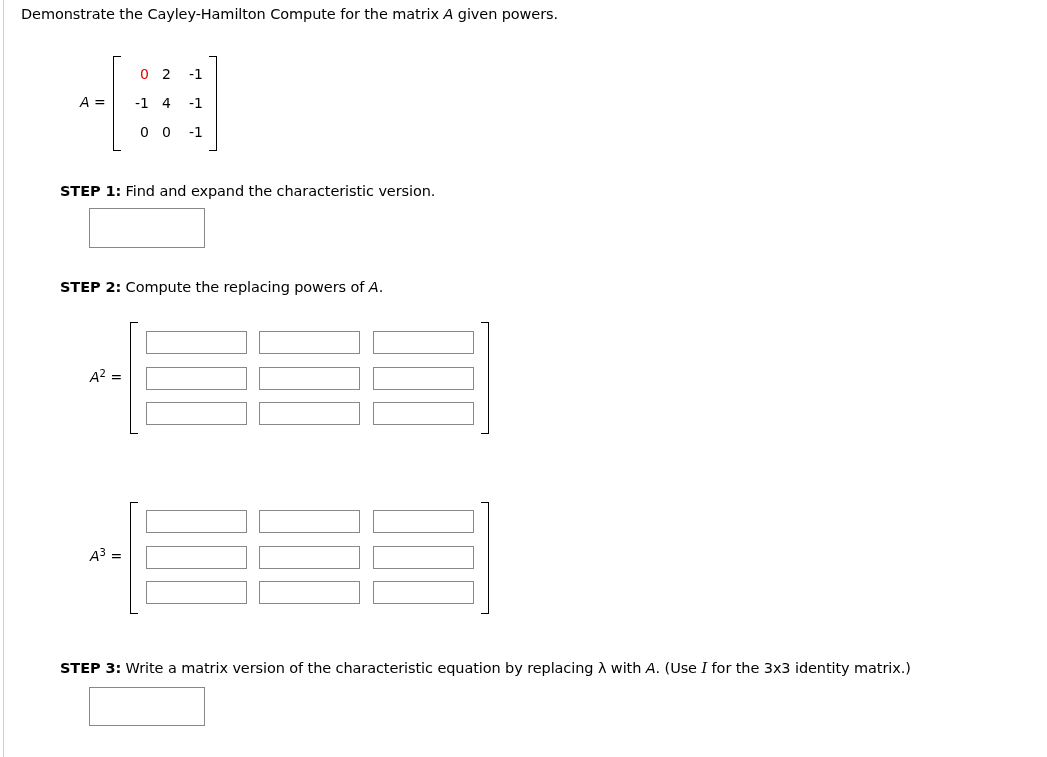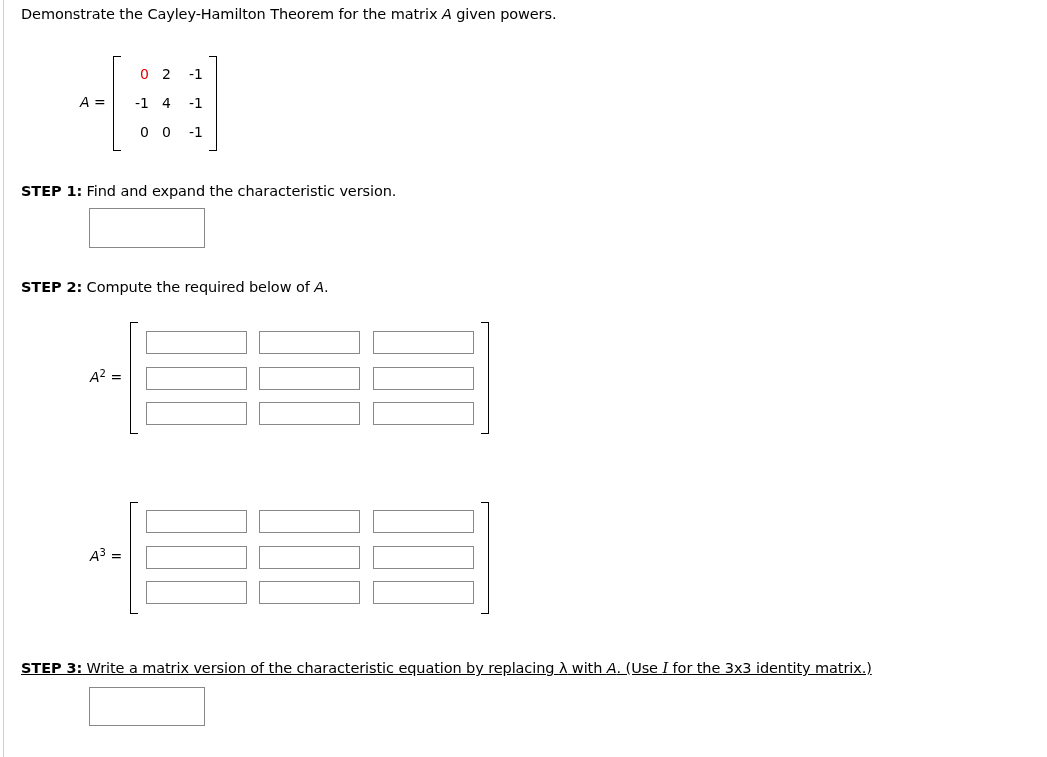--- a/index.html
+++ b/index.html
@@ -6,41 +6,41 @@
   body {
     width: 1047px; height: 757px; position: relative; overflow: hidden;
     font-family: "DejaVu Sans", "Liberation Sans", sans-serif;
     font-size: 14px; color: #000;
   }
   .left-rule { position: absolute; left: 3px; top: 0; width: 1px; height: 757px; background: #cfcfcf; }
   .abs { position: absolute; white-space: nowrap; }
   .q-text { left: 21px; top: 6px; font-size: 14.5px; letter-spacing: -0.1px; }
   i, .it { font-style: italic; }
   .step { font-size: 14.5px; letter-spacing: -0.1px; }
-  .step b { font-weight: bold; }
+  .step b { font-weight: bold; margin-left: 39px; }
   .inp {
     position: absolute; box-sizing: border-box; border: 1px solid #888;
     background: #fff; padding: 0 4px; font-size: 14px; outline: none;
     font-family: "DejaVu Sans", sans-serif;
   }
   .inp.big { width: 116px; height: 40px; border-width: 1.5px; }
   .inp.cell { width: 101px; height: 23px; border-width: 1.5px; }
   .bracket { position: absolute; width: 7px; border-top: 1.5px solid #000; border-bottom: 1.5px solid #000; }
   .bracket.l { border-left: 1.5px solid #000; }
   .bracket.r { border-right: 1.5px solid #000; }
   .mat-num { position: absolute; font-size: 14px; text-align: right; width: 22px; }
   .lbl { font-size: 14px; }
   sup { font-size: 10px; vertical-align: 5px; }
 </style>
 </head>
 <body>
 
 <div class="left-rule"></div>
 
-<div class="abs q-text"><span>Demonstrate the Cayley-Hamilton Theorem for the matrix </span><i>A</i><span> given powers.</span></div>
+<div class="abs q-text"><span>Demonstrate the Cayley-Hamilton Compute for the matrix </span><i>A</i><span> given powers.</span></div>
 
 <div>
   <div class="abs lbl" style="left:80px; top:94px;"><i>A</i><span> =</span></div>
   <div class="bracket l" style="left:113px; top:56px; height:93px;"></div>
   <div class="bracket r" style="left:209px; top:56px; height:93px;"></div>
 
   <div class="mat-num" style="left:127px; top:66px; color:#e00000;">0</div>
   <div class="mat-num" style="left:149px; top:66px;">2</div>
   <div class="mat-num" style="left:181px; top:66px;">-1</div>
 
@@ -49,21 +49,21 @@
   <div class="mat-num" style="left:181px; top:95px;">-1</div>
 
   <div class="mat-num" style="left:127px; top:124px;">0</div>
   <div class="mat-num" style="left:149px; top:124px;">0</div>
   <div class="mat-num" style="left:181px; top:124px;">-1</div>
 </div>
 
 <div class="abs step" style="left:21px; top:183px;"><b>STEP 1:</b><span> Find and expand the characteristic version.</span></div>
 <input class="inp big" style="left: 89px; top: 208px;" type="text" value="">
 
-<div class="abs step" style="left:21px; top:279px;"><b>STEP 2:</b><span> Compute the required below of </span><i>A</i><span>.</span></div>
+<div class="abs step" style="left:21px; top:279px;"><b>STEP 2:</b><span> Compute the replacing powers of </span><i>A</i><span>.</span></div>
 
 <div>
   <div class="abs lbl" style="left:90px; top:368px;"><i>A</i><sup>2</sup><span> =</span></div>
   <div class="bracket l" style="left:130px; top:322px; height:110px;"></div>
   <div class="bracket r" style="left:481px; top:322px; height:110px;"></div>
 
   <input class="inp cell" style="left: 146px; top: 331px;" type="text" value="">
   <input class="inp cell" style="left: 259px; top: 331px;" type="text" value="">
   <input class="inp cell" style="left: 373px; top: 331px;" type="text" value="">
 
@@ -87,14 +87,14 @@
 
   <input class="inp cell" style="left: 146px; top: 546px;" type="text" value="">
   <input class="inp cell" style="left: 259px; top: 546px;" type="text" value="">
   <input class="inp cell" style="left: 373px; top: 546px;" type="text" value="">
 
   <input class="inp cell" style="left: 146px; top: 581px;" type="text" value="">
   <input class="inp cell" style="left: 259px; top: 581px;" type="text" value="">
   <input class="inp cell" style="left: 373px; top: 581px;" type="text" value="">
 </div>
 
-<div class="abs step" style="left:21px; top:660px;text-decoration:underline;"><b>STEP 3:</b><span> Write a matrix version of the characteristic equation by replacing </span><span>λ</span><span> with </span><i>A</i><span>. (Use </span><i style="font-family:'DejaVu Serif', serif;">I</i><span> for the 3x3 identity matrix.)</span></div>
+<div class="abs step" style="left:21px; top:660px;"><b>STEP 3:</b><span> Write a matrix version of the characteristic equation by replacing </span><span>λ</span><span> with </span><i>A</i><span>. (Use </span><i style="font-family:'DejaVu Serif', serif;">I</i><span> for the 3x3 identity matrix.)</span></div>
 <input class="inp big" style="left: 89px; top: 687px; height: 39px;" type="text" value="">
 
 </body></html>

